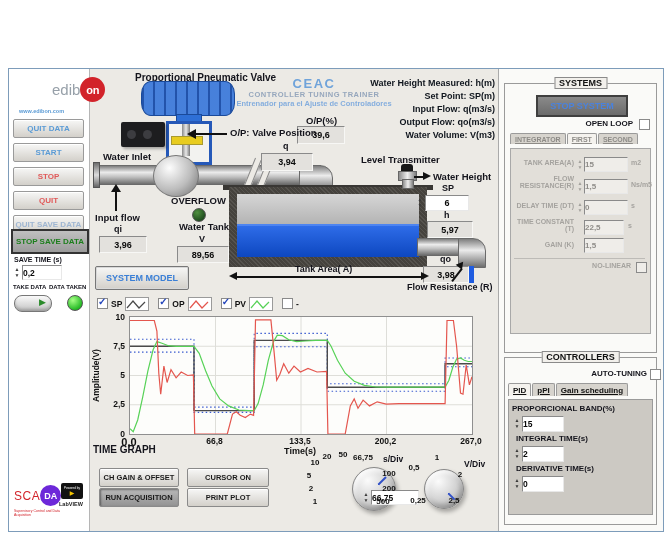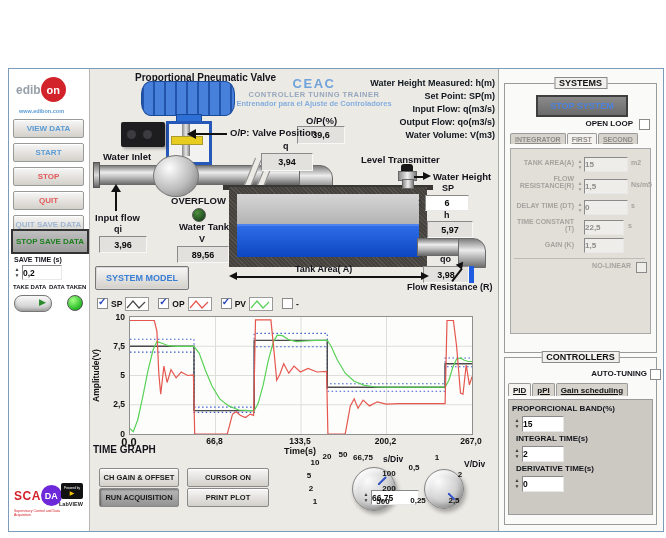--- a/index.html
+++ b/index.html
@@ -45,43 +45,43 @@
   svg{display:block;}
 </style>
 </head>
 <body>
 
 <div id="stage">
 <div class="window">
 
   <div class="abs" style="left:0;top:0;width:80px;height:462px;background:#fff;border-right:1px solid #b5b5b5;">
     <div class="abs" style="left:7px;top:8px;display:flex;align-items:center;">
-      <span style="font-weight:bold;font-size:12px;color:#97a0a9;">edib</span>
+      <span style="font-weight:normal;font-size:15px;color:#97a0a9;margin-left:36px;">edib</span>
       <span style="width:25px;height:25px;border-radius:50%;background:#d2232a;color:#fff;font-weight:bold;font-size:11px;display:flex;align-items:center;justify-content:center;">on</span>
     </div>
     <div class="abs" style="left:10px;top:39px;font-size:5.5px;color:#5b9bd5;font-weight:bold;">www.edibon.com</div>
     <div class="abs" style="left:4px;top:50px;width:71px;display:flex;flex-direction:column;gap:5px;">
-          <div class="sb-btn" style="color: rgb(91, 155, 213);">VIEW DATA</div>
+          <div class="sb-btn" style="color: rgb(91, 155, 213);">QUIT DATA</div>
           <div class="sb-btn" style="color: rgb(91, 155, 213);">START</div>
           <div class="sb-btn" style="color: rgb(224, 90, 90);">STOP</div>
           <div class="sb-btn" style="color: rgb(224, 90, 90);">QUIT</div>
           <div class="sb-btn" style="color: rgb(159, 182, 210);">QUIT SAVE DATA</div>
         </div>
     <div class="abs" style="left:2px;top:160px;width:74px;height:21px;background:linear-gradient(#c0c0c0,#9b9b9b);border:2px solid #333;display:flex;align-items:center;justify-content:center;font-weight:bold;font-size:8px;color:#1c7e1c;">STOP SAVE DATA</div>
     <div class="lbl" style="left:5px;top:187px;font-size:7px;">SAVE TIME (s)</div>
     <div class="spn" style="left:4px;top:197px;"></div>
     <div class="wbox" style="left:13px;top:196px;width:38px;height:13px;font-size:8.5px;">0,2</div>
     <div class="lbl" style="left:4px;top:215px;font-size:6px;">TAKE DATA</div>
     <div class="lbl" style="left:40px;top:215px;font-size:6px;">DATA TAKEN</div>
     <div class="abs" style="left:5px;top:226px;width:36px;height:15px;border-radius:8px;background:linear-gradient(#fafafa,#c2c2c2);border:1px solid #777;box-shadow:inset 0 -2px 3px rgba(0,0,0,.2);">
       <span style="position:absolute;right:5px;top:1px;font-size:9px;color:#2a8a2a;">▶</span>
     </div>
     <div class="led" style="left:58px;top:226px;width:14px;height:14px;background:radial-gradient(circle at 35% 30%,#a5ff85,#27bb27 70%,#118811);"></div>
     <div class="abs" style="left:5px;top:416px;display:flex;align-items:center;">
-      <span style="font-weight:bold;font-size:12px;color:#d2232a;letter-spacing:0.5px;">SCA</span>
+      <span style="font-weight:normal;font-size:12px;color:#d2232a;letter-spacing:0.5px;">SCA</span>
       <span style="width:21px;height:21px;border-radius:50%;background:#6d28d9;color:#fff;font-weight:bold;font-size:9px;display:flex;align-items:center;justify-content:center;">DA</span>
     </div>
     <div class="abs" style="left:5px;top:440px;font-size:3.5px;color:#d2232a;width:52px;">Supervisory Control and Data Acquisition</div>
     <div class="abs" style="left:52px;top:414px;width:22px;height:16px;background:#111;border-radius:2px;display:flex;flex-direction:column;align-items:center;justify-content:center;">
       <span style="font-size:3px;color:#fff;">Powered by</span>
       <span style="font-size:6px;color:#f5c400;line-height:6px;">▶</span>
     </div>
     <div class="abs" style="left:50px;top:432px;font-size:5.5px;font-weight:bold;color:#222;">LabVIEW</div>
   </div>
 

